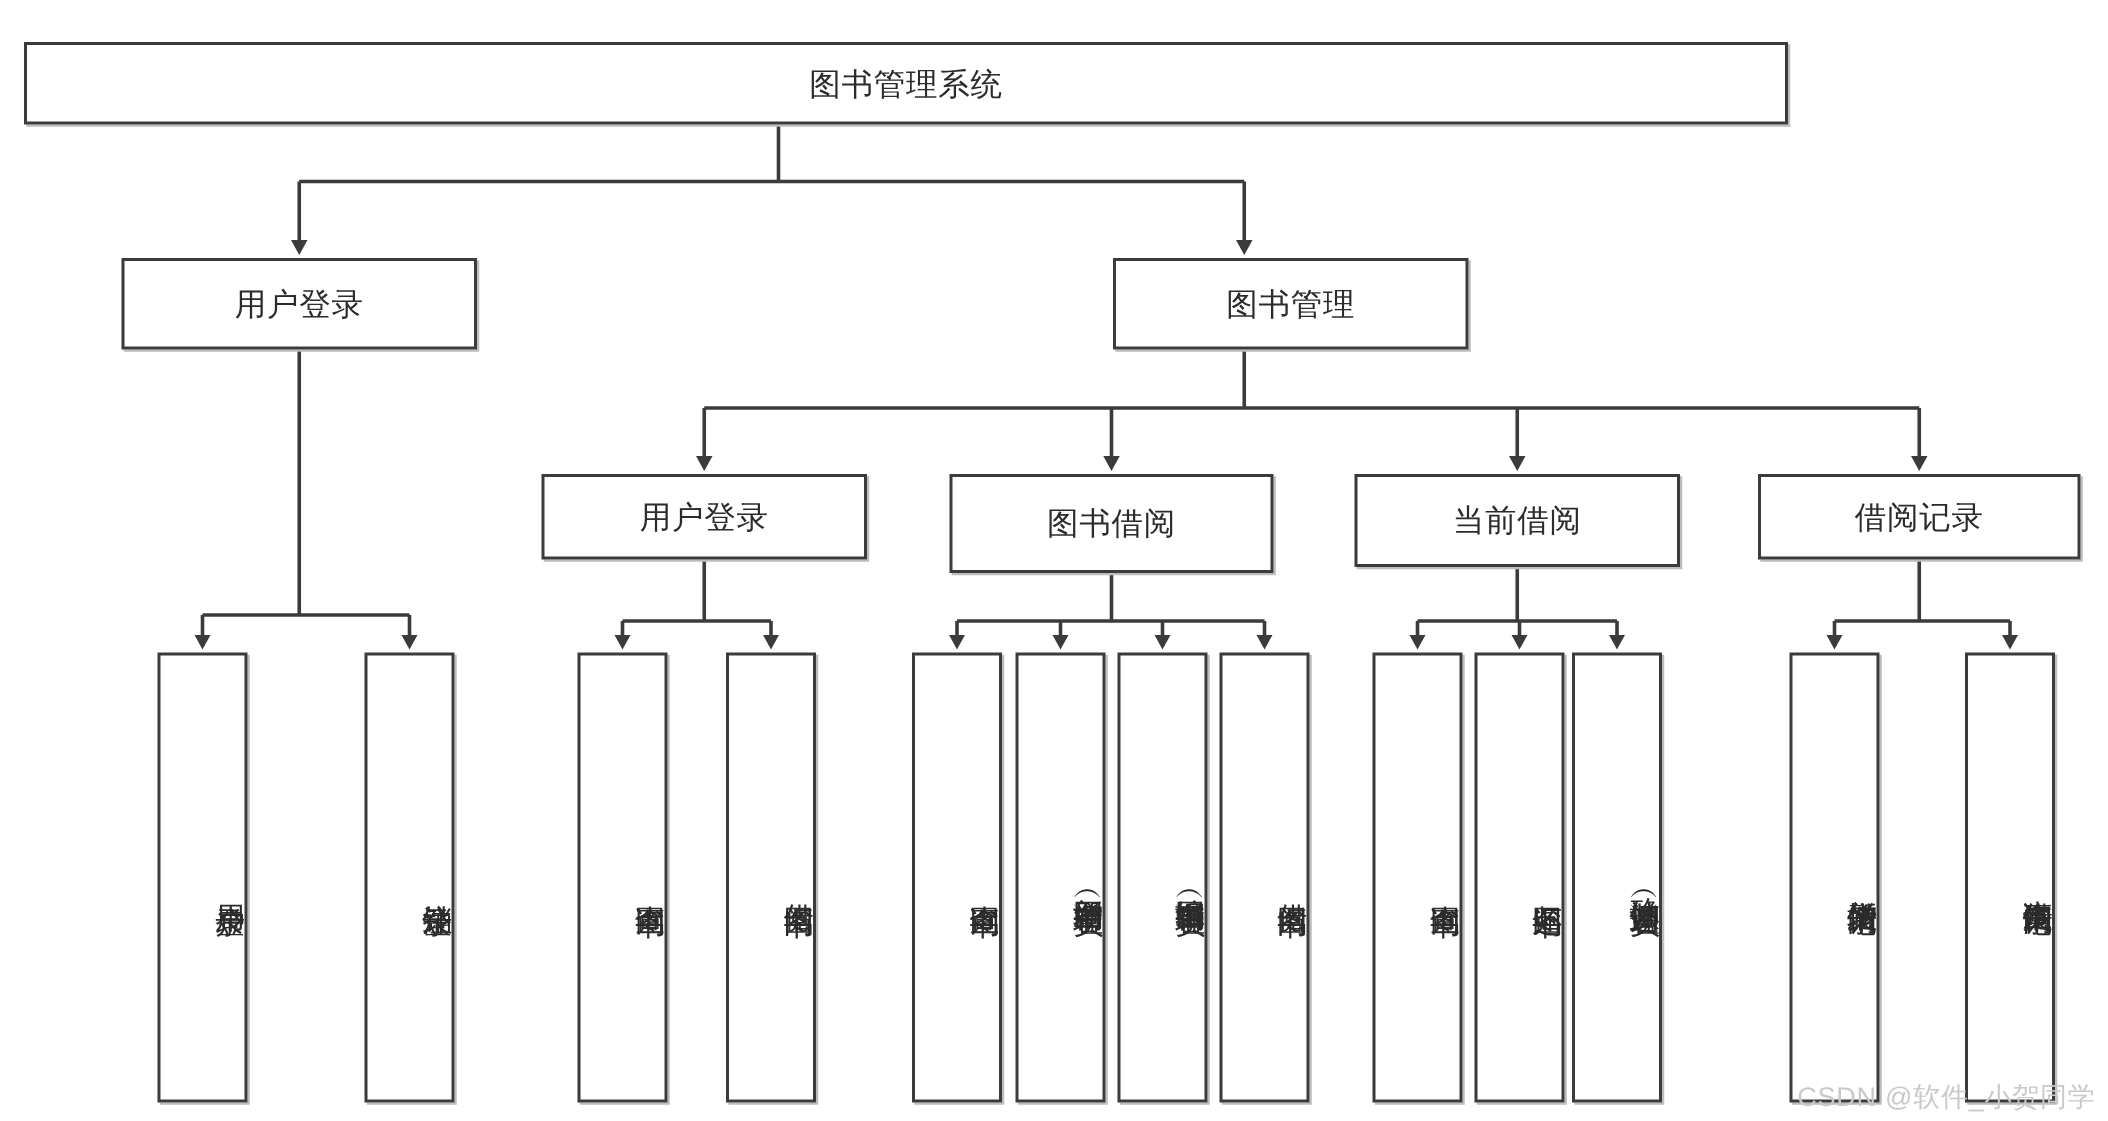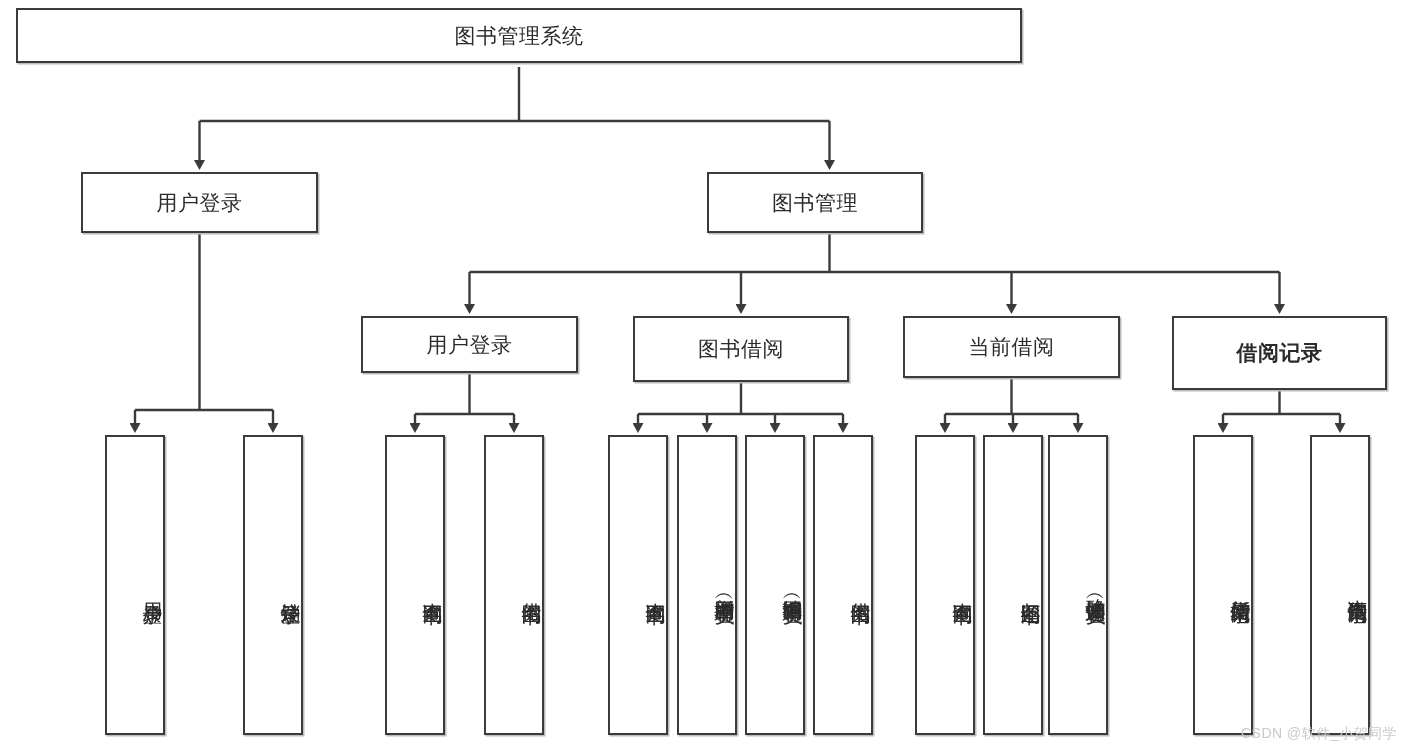--- a/index.html
+++ b/index.html
@@ -53,21 +53,21 @@
     padding-top: 4px;
   }
   .node-label {
     display: block;
     white-space: nowrap;
   }
   .watermark {
     position: absolute;
     right: 8px;
     bottom: 4px;
-    font-size: 14px;
+    font-size: 18px;
     color: #c9c9c9;
     letter-spacing: 0.5px;
     white-space: nowrap;
     pointer-events: none;
   }
 </style>
 </head>
 <body>
 
 <div id="canvas">
@@ -109,39 +109,39 @@
         <path d="M1013,414 L1013,424" marker-end="url(#arrow)"></path>
         <path d="M1078,414 L1078,424" marker-end="url(#arrow)"></path>
         <path d="M1279.5,373 L1279.5,414"></path>
         <path d="M1223,414 L1340,414"></path>
         <path d="M1223,414 L1223,424" marker-end="url(#arrow)"></path>
         <path d="M1340,414 L1340,424" marker-end="url(#arrow)"></path>
       </g>
   </svg>
 
   <div id="nodes-layer">
-      <div class="node horiz" style="left: 16px; top: 8px; width: 1006px; height: 55px;">
+      <div class="node horiz" style="left: 16px; top: 28px; width: 1176px; height: 55px;">
         <span class="node-label">图书管理系统</span>
       </div>
       <div class="node horiz" style="left: 81px; top: 172px; width: 237px; height: 61px;">
         <span class="node-label">用户登录</span>
       </div>
-      <div class="node horiz" style="left: 707px; top: 172px; width: 216px; height: 61px; text-align: right;">
+      <div class="node horiz" style="left: 742px; top: 172px; width: 237px; height: 61px; text-align: right;">
         <span class="node-label">图书管理</span>
       </div>
       <div class="node horiz" style="left: 361px; top: 316px; width: 217px; height: 57px;">
         <span class="node-label">用户登录</span>
       </div>
       <div class="node horiz" style="left: 633px; top: 316px; width: 216px; height: 66px;">
         <span class="node-label">图书借阅</span>
       </div>
       <div class="node horiz" style="left: 903px; top: 316px; width: 217px; height: 62px;">
         <span class="node-label">当前借阅</span>
       </div>
-      <div class="node horiz" style="left: 1172px; top: 316px; width: 215px; height: 74px; font-weight: bold;">
+      <div class="node horiz" style="left: 1172px; top: 316px; width: 215px; height: 57px;">
         <span class="node-label">借阅记录</span>
       </div>
       <div class="node vert" style="left: 105px; top: 435px; width: 60px; height: 300px;">
         <span class="node-label">用户登录</span>
       </div>
       <div class="node vert" style="left: 243px; top: 435px; width: 60px; height: 300px;">
         <span class="node-label">注销登录</span>
       </div>
       <div class="node vert" style="left: 385px; top: 435px; width: 60px; height: 300px;">
         <span class="node-label">查询图书</span>

